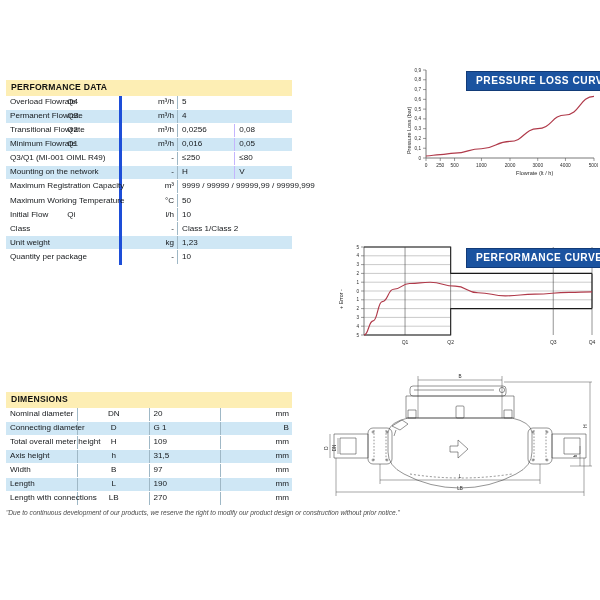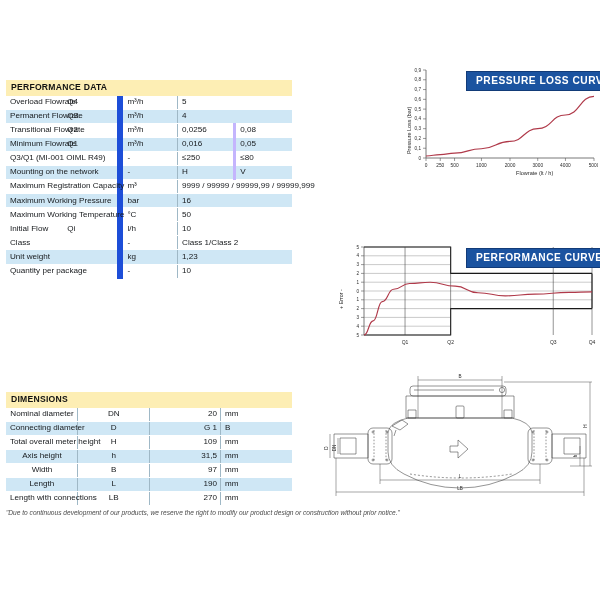--- a/index.html
+++ b/index.html
@@ -26,30 +26,30 @@
     font-weight:bold;
     font-size:8.6px;
     letter-spacing:.25px;
     padding:3.4px 4px 3.6px 5px;
     color:#111;
   }
   .r-alt td{background:#cfe7f5;}
   .r-pln td{background:#ffffff;}
   .c-label{width:126px;}
   .c-sym{width:28px;text-align:left;}
-  .c-unit{width:24px;text-align:left;border-left:6px solid #1d4ed8;}
+  .c-unit{width:24px;text-align:right;border-left:3px solid #1d4ed8;}
   .c-v1{width:48px;border-left:1px solid #9fb8c6;}
-  .c-v2{width:60px;border-left:3px solid #c4b5fd;}
+  .c-v2{width:60px;border-left:1px solid #c4b5fd;}
   .rowline td{border-bottom:1px solid #ffffff;}
 
   
-  .d-label{width:142px;text-align:center;}
+  .d-label{width:142px;}
   .d-sym{width:26px;text-align:center;border-left:1px solid #9fb8c6;}
-  .d-val{width:44px;border-left:1px solid #9fb8c6;text-align:right;}
-  .d-unit{width:46px;border-left:1px solid #9fb8c6;}
+  .d-val{width:44px;border-left:1px solid #9fb8c6;}
+  .d-unit{width:46px;border-left:1px solid #9fb8c6;text-align:right;}
 
   
   .banner{
     position:absolute;background:#1b53a0;color:#fff;
     font-weight:bold;font-size:10.2px;letter-spacing:.5px;
     padding:3px 9px 4px 9px;white-space:nowrap;
     border:1px solid #123b78;
   }
 
   
@@ -114,26 +114,20 @@
           <td class="c-sym"></td>
           <td class="c-unit">-</td>
           <td class="c-v1">H</td>
           <td class="c-v2">V</td>
         </tr>
         <tr class="r-pln rowline">
           <td class="c-label">Maximum Registration Capacity</td>
           <td class="c-sym"></td>
           <td class="c-unit">m³</td>
           <td class="c-v1" colspan="2">9999 / 99999 / 99999,99 / 99999,999</td>
-        </tr>
-        <tr class="r-alt rowline">
-          <td class="c-label">Maximum Working Pressure</td>
-          <td class="c-sym"></td>
-          <td class="c-unit">bar</td>
-          <td class="c-v1" colspan="2">16</td>
         </tr>
         <tr class="r-pln rowline">
           <td class="c-label">Maximum Working Temperature</td>
           <td class="c-sym"></td>
           <td class="c-unit">°C</td>
           <td class="c-v1" colspan="2">50</td>
         </tr>
         <tr class="r-pln rowline">
           <td class="c-label">Initial Flow</td>
           <td class="c-sym">Qi</td>

